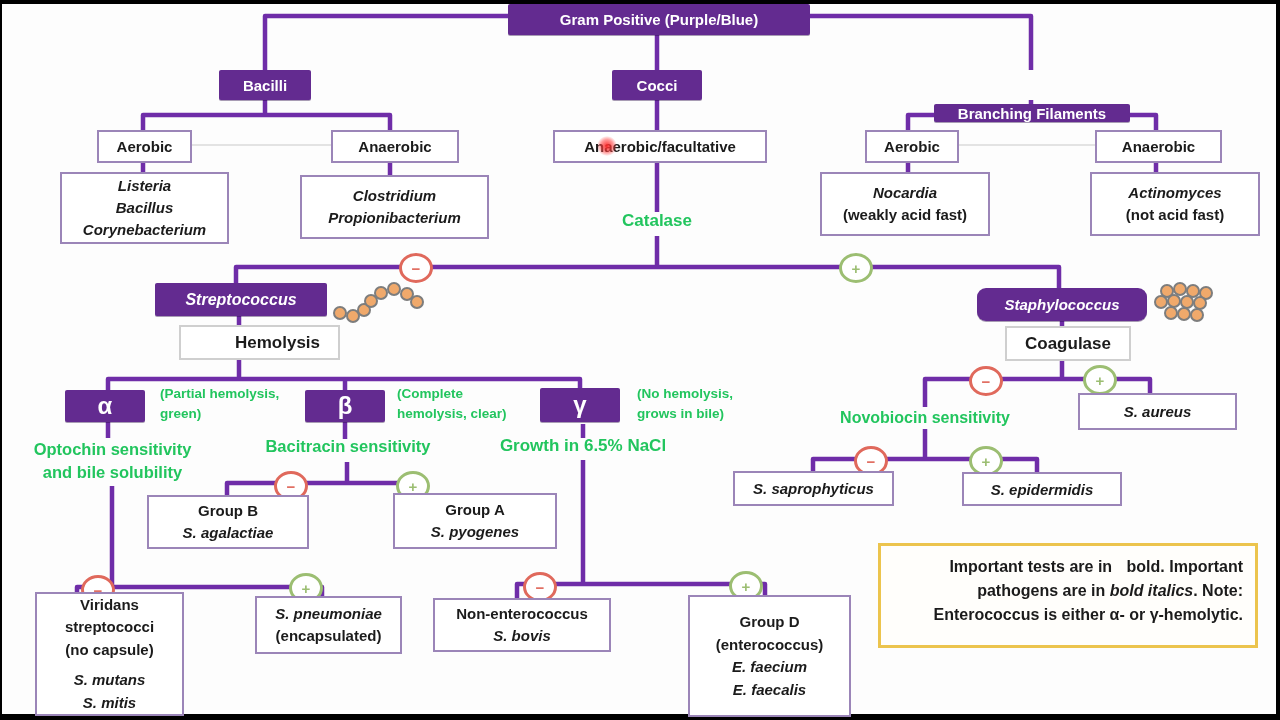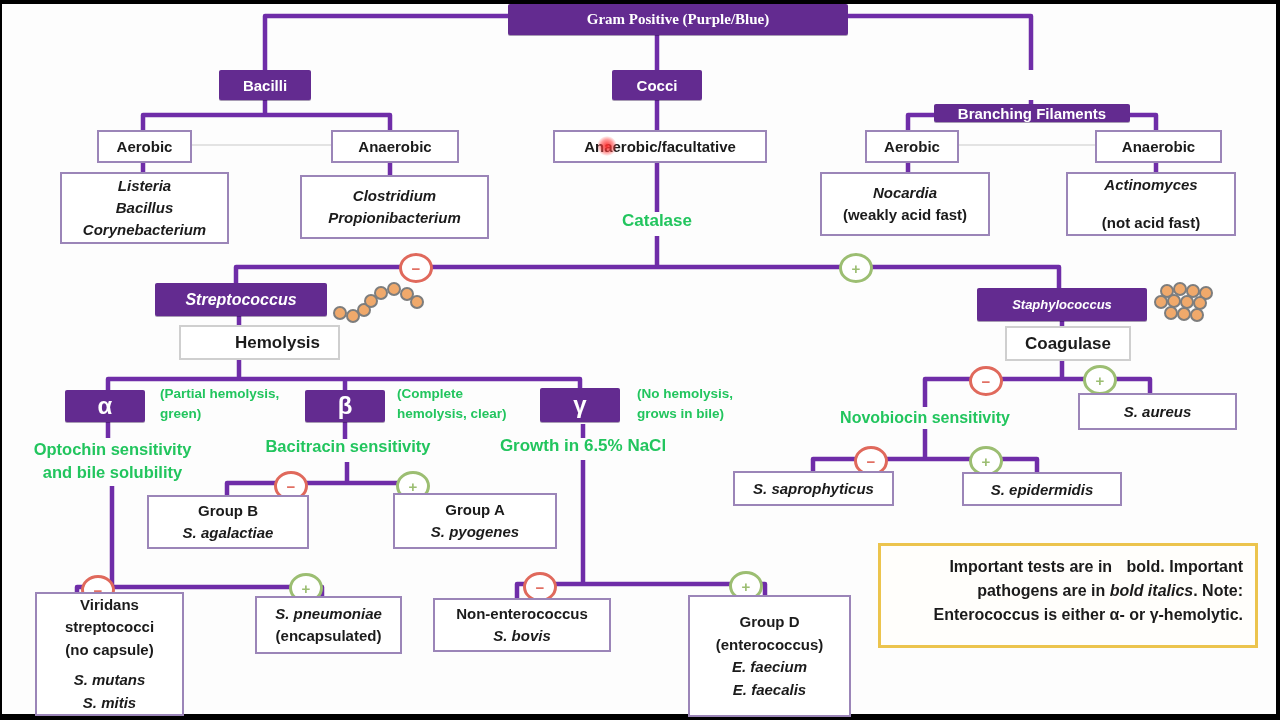--- a/index.html
+++ b/index.html
@@ -54,21 +54,21 @@
          M108 422 V438 M112 486 V587 M77 595 V587 H322 V597
          M345 422 V439 M347 462 V483 M227 496 V483 H425 V494
          M583 424 V438 M583 460 V584 M517 599 V584 H765 V596
          M1062 321 V327 M1062 357 V379 M925 407 V379 H1150 V394
          M925 429 V459 M813 472 V459 H1037 V473" fill="none" stroke="#6F2DA8" stroke-width="4.5" stroke-linejoin="round"></path>
   </svg>
 
   <div class="grayline" style="left:188px;top:144px;width:143px;"></div>
   <div class="grayline" style="left:955px;top:144px;width:140px;"></div>
 
-  <div class="pbox" style="left:508px;top:4px;width:340px;height:31px;font-size:15px;font-family:Liberation Serif, serif;">
+  <div class="pbox" style="left:508px;top:4px;width:302px;height:31px;font-size:15px;">
     <span>Gram Positive (Purple/Blue)</span>
   </div>
 
   <div class="pbox" style="left:219px;top:70px;width:92px;height:30px;font-size:15px;">
     <span>Bacilli</span>
   </div>
   <div class="pbox" style="left:612px;top:70px;width:90px;height:30px;font-size:15px;">
     <span>Cocci</span>
   </div>
   <div class="pbox" style="left:934px;top:70px;width:196px;height:18px;font-size:15px;margin-top:34px;">
@@ -100,21 +100,21 @@
   <div class="wbox" style="left:865px;top:130px;width:90px;height:29px;font-size:15px;">
     <span>Aerobic</span>
   </div>
   <div class="wbox" style="left:1095px;top:130px;width:123px;height:29px;font-size:15px;">
     <span>Anaerobic</span>
   </div>
   <div class="obox" style="left:820px;top:172px;width:166px;height:60px;font-size:15px;line-height:1.5;">
     <span class="bi">Nocardia</span>
     <span>(weakly acid fast)</span>
   </div>
-  <div class="obox" style="left:1066px;top:172px;width:166px;height:60px;font-size:15px;line-height:1.5;justify-content:space-between;">
+  <div class="obox" style="left:1090px;top:172px;width:166px;height:60px;font-size:15px;line-height:1.5;">
     <span class="bi">Actinomyces</span>
     <span>(not acid fast)</span>
   </div>
 
   <div class="sign neg" style="left:399px;top:253px;">
       <span>−</span>
     </div>
   <div class="sign pos" style="left:839px;top:253px;">
       <span>+</span>
     </div>
@@ -129,21 +129,21 @@
     <div class="coccus" style="left:31px;top:16px;"></div>
     <div class="coccus" style="left:41px;top:8px;"></div>
     <div class="coccus" style="left:54px;top:4px;"></div>
     <div class="coccus" style="left:67px;top:9px;"></div>
     <div class="coccus" style="left:77px;top:17px;"></div>
   </div>
   <div class="wbox" style="left:179px;top:325px;width:121px;height:31px;font-size:17px;font-weight:bold;border-color:#cfcfcf;padding-left:36px;">
     <span>Hemolysis</span>
   </div>
 
-  <div class="pbox" style="left:977px;top:288px;width:170px;height:33px;font-size:13px;font-style:italic;">
+  <div class="pbox" style="left:977px;top:288px;width:170px;height:33px;font-size:15px;font-style:italic;border-radius:9px;">
     <span>Staphylococcus</span>
   </div>
   <div class="abs" style="left:1152px;top:282px;width:68px;height:46px;">
     <div class="coccus" style="left:8px;top:2px;"></div>
     <div class="coccus" style="left:21px;top:0px;"></div>
     <div class="coccus" style="left:34px;top:2px;"></div>
     <div class="coccus" style="left:47px;top:4px;"></div>
     <div class="coccus" style="left:2px;top:13px;"></div>
     <div class="coccus" style="left:15px;top:12px;"></div>
     <div class="coccus" style="left:28px;top:13px;"></div>

